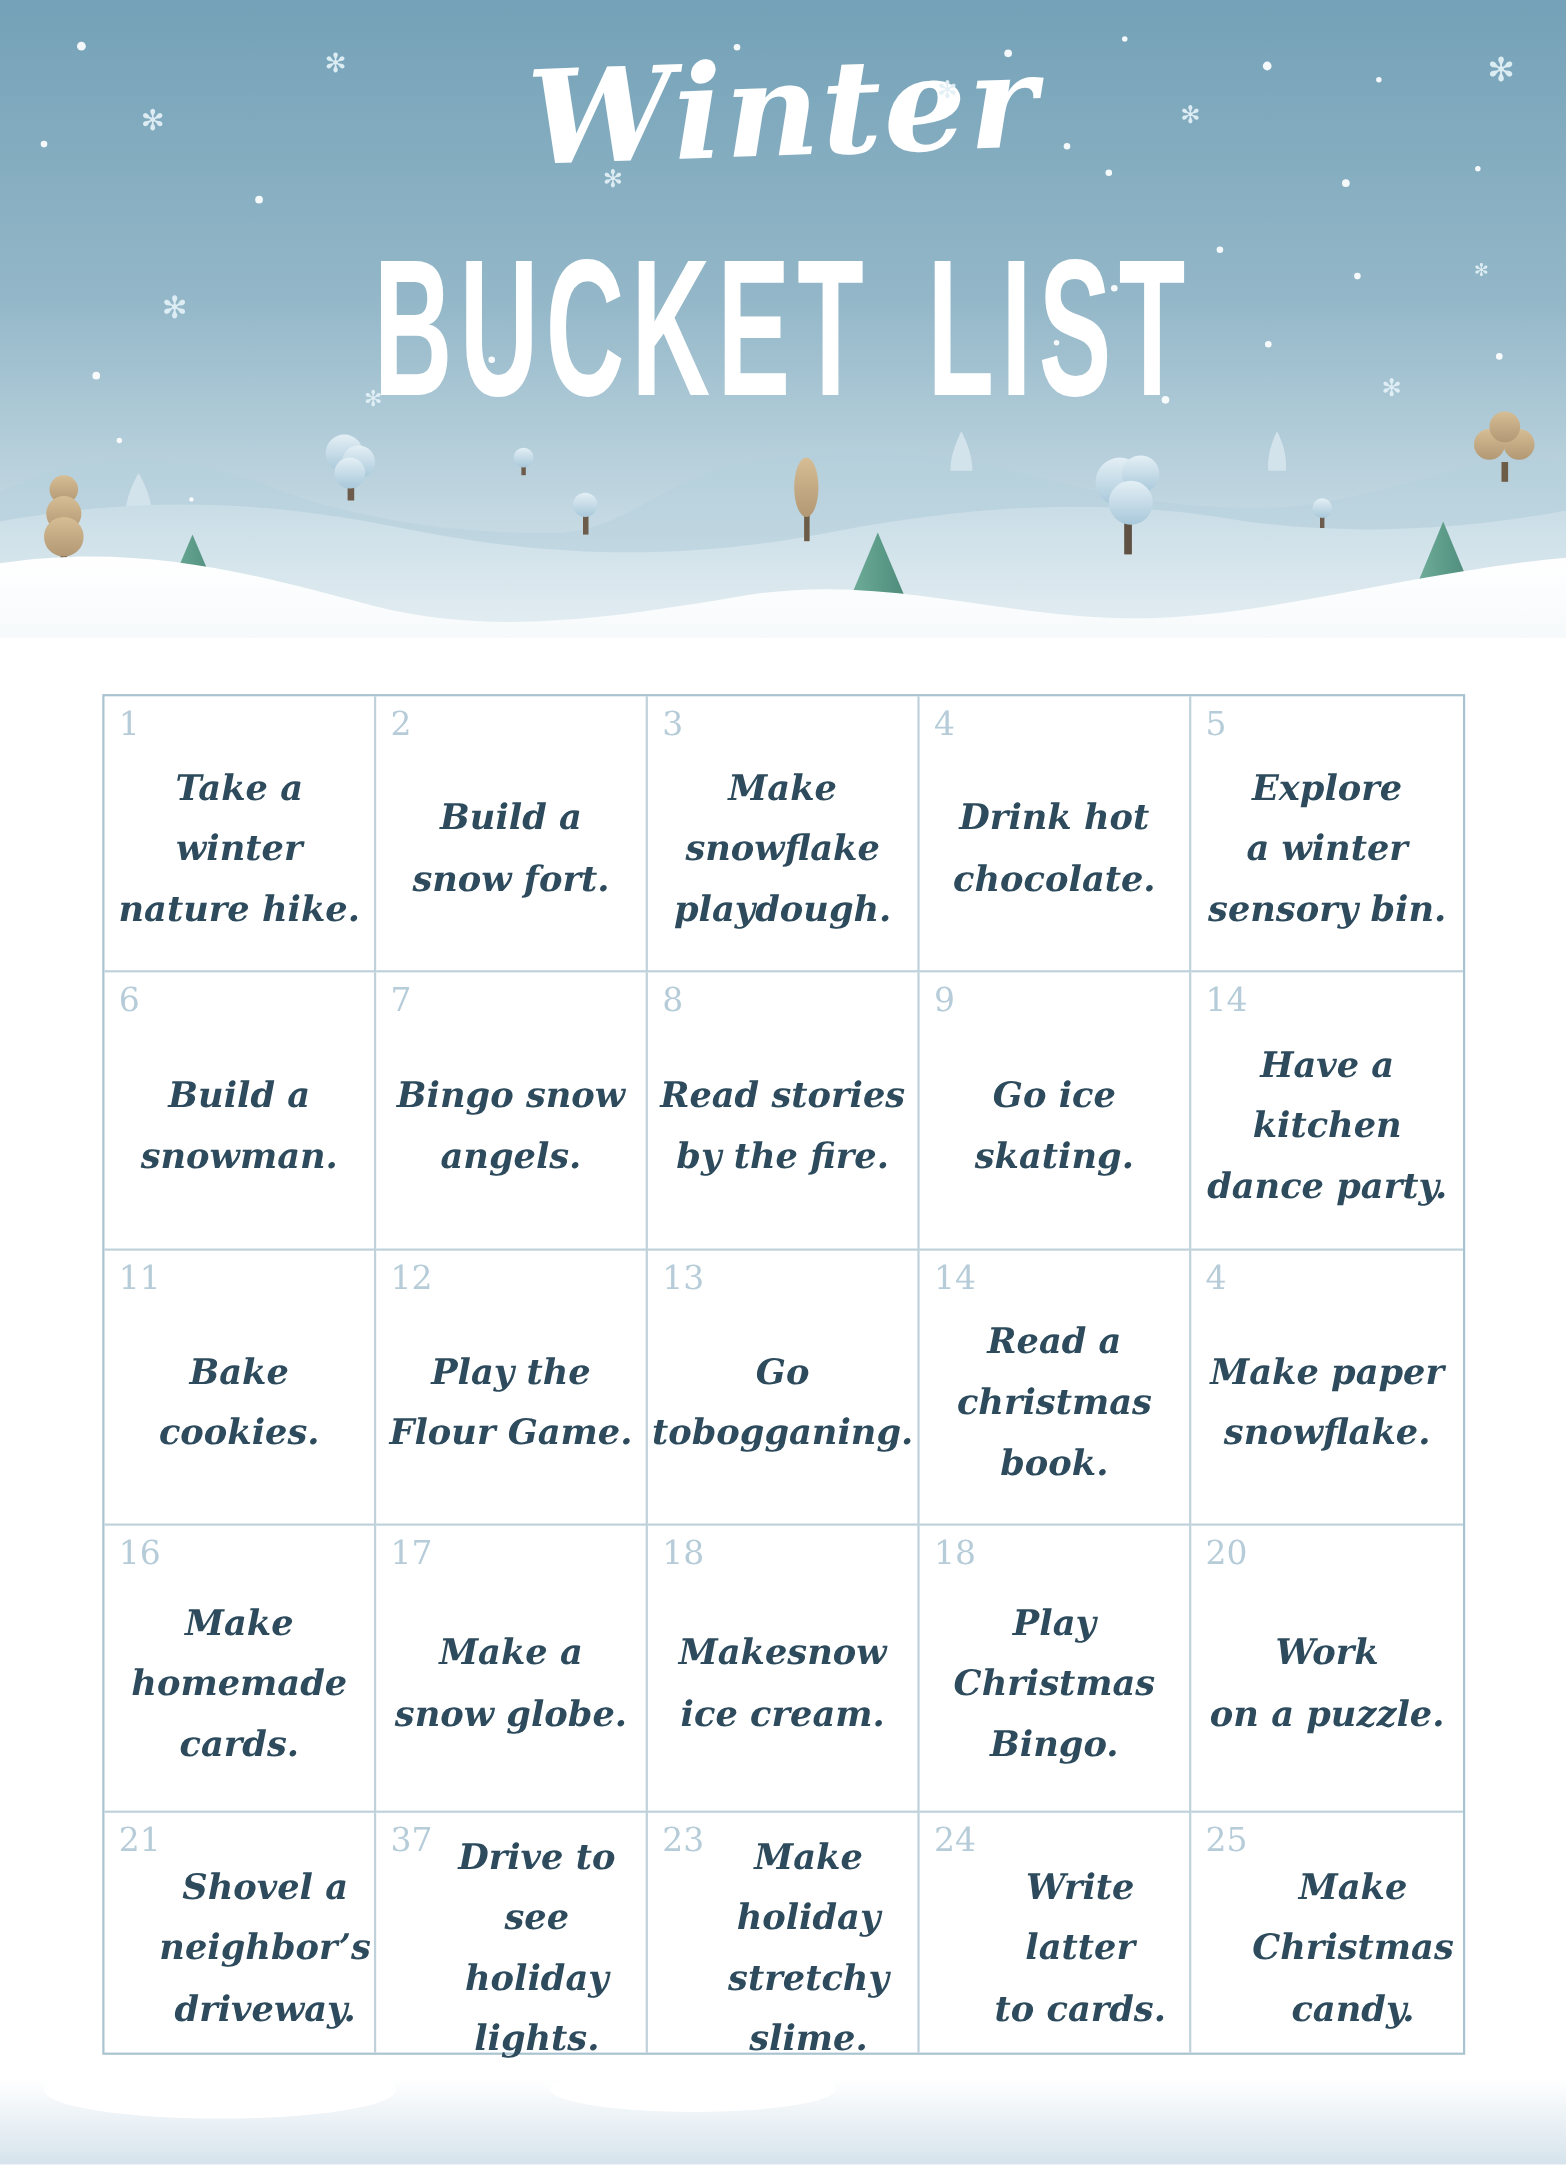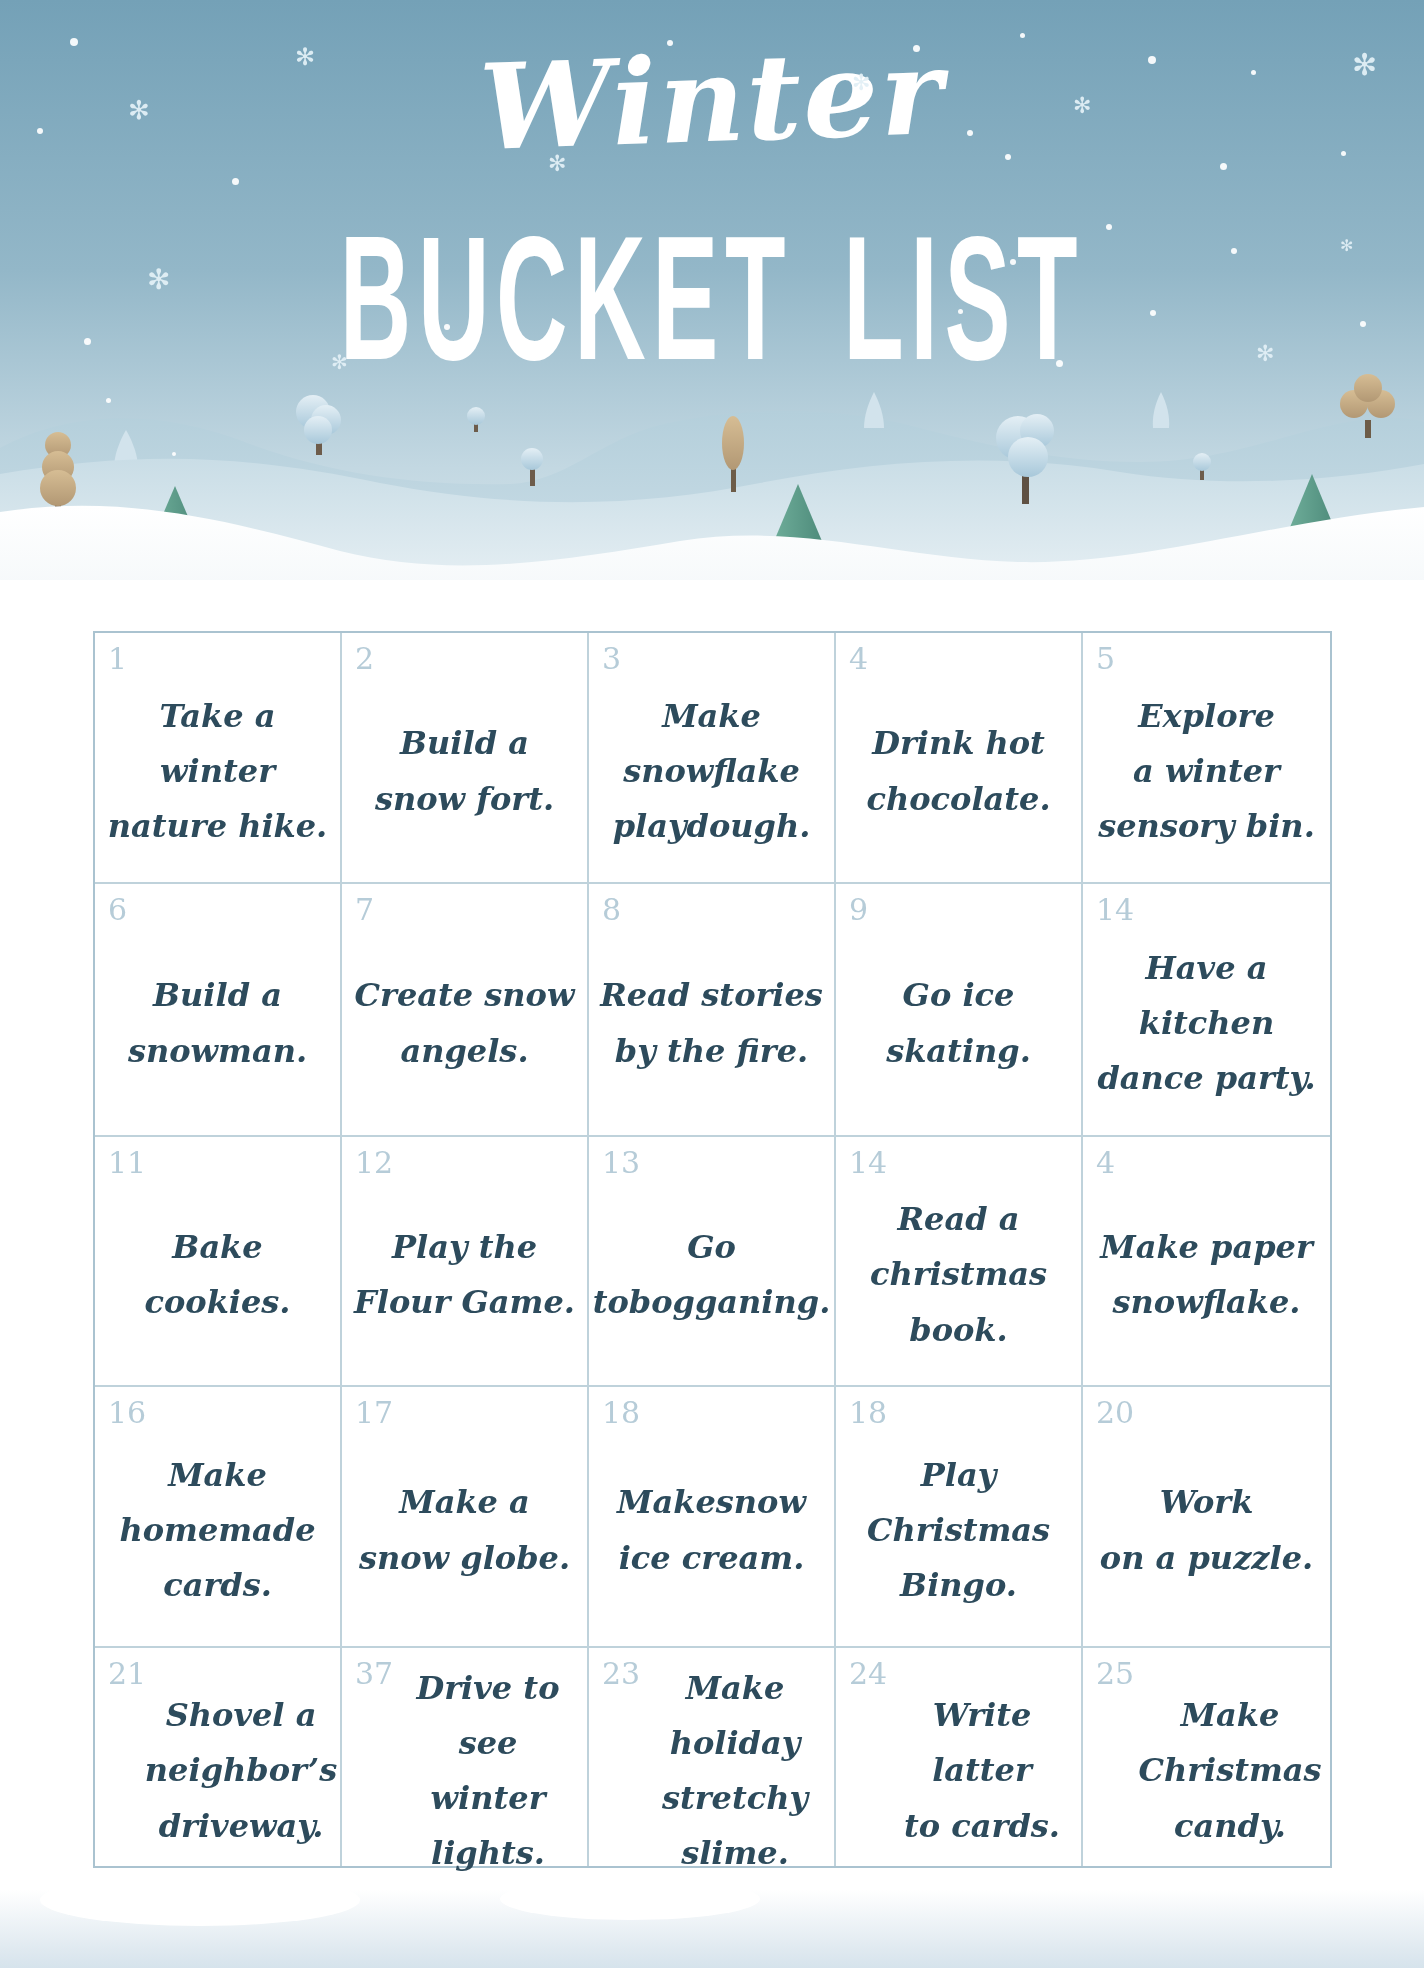--- a/index.html
+++ b/index.html
@@ -242,21 +242,21 @@
 a winter
 sensory bin.</div>
       </div>
     <div class="cell">
         <span class="cell-num">6</span>
         <div class="cell-text">Build a
 snowman.</div>
       </div>
     <div class="cell">
         <span class="cell-num">7</span>
-        <div class="cell-text">Create snow
+        <div class="cell-text">Bingo snow
 angels.</div>
       </div>
     <div class="cell">
         <span class="cell-num">8</span>
         <div class="cell-text">Read stories
 by the fire.</div>
       </div>
     <div class="cell">
         <span class="cell-num">9</span>
         <div class="cell-text">Go ice
@@ -323,21 +323,21 @@
       </div>
     <div class="cell">
         <span class="cell-num">21</span>
         <div class="cell-text">Shovel a
 neighbor’s
 driveway.</div>
       </div>
     <div class="cell">
         <span class="cell-num">37</span>
         <div class="cell-text">Drive to see
-winter lights.</div>
+holiday lights.</div>
       </div>
     <div class="cell">
         <span class="cell-num">23</span>
         <div class="cell-text">Make
 holiday
 stretchy slime.</div>
       </div>
     <div class="cell">
         <span class="cell-num">24</span>
         <div class="cell-text">Write

